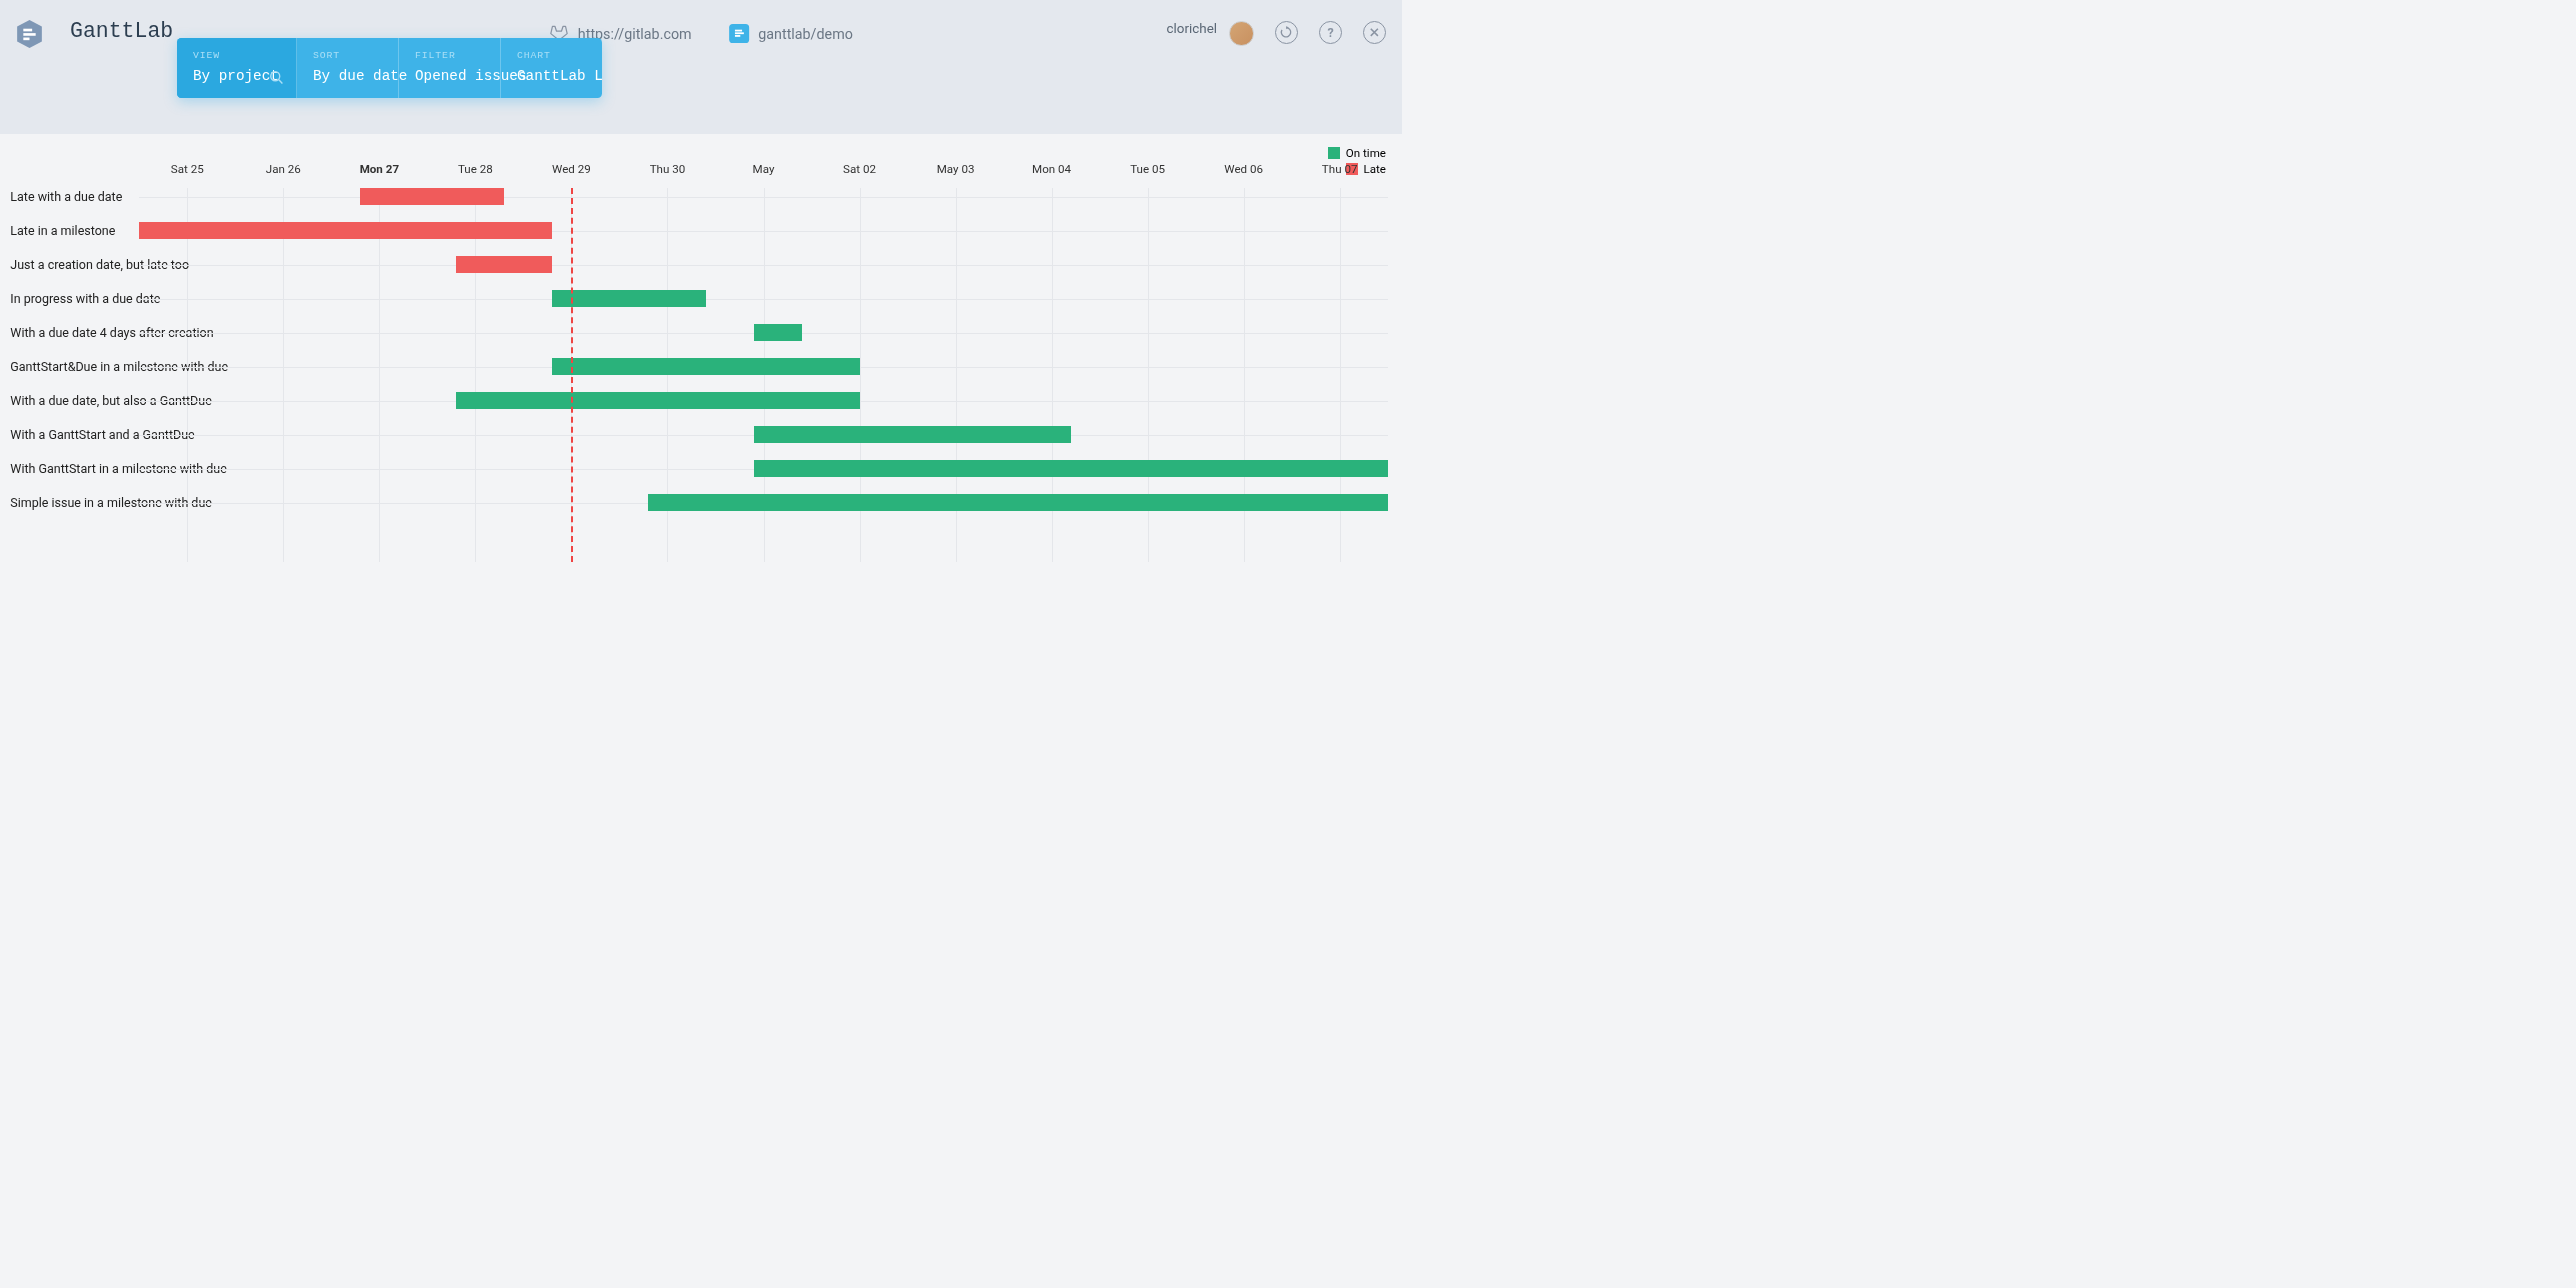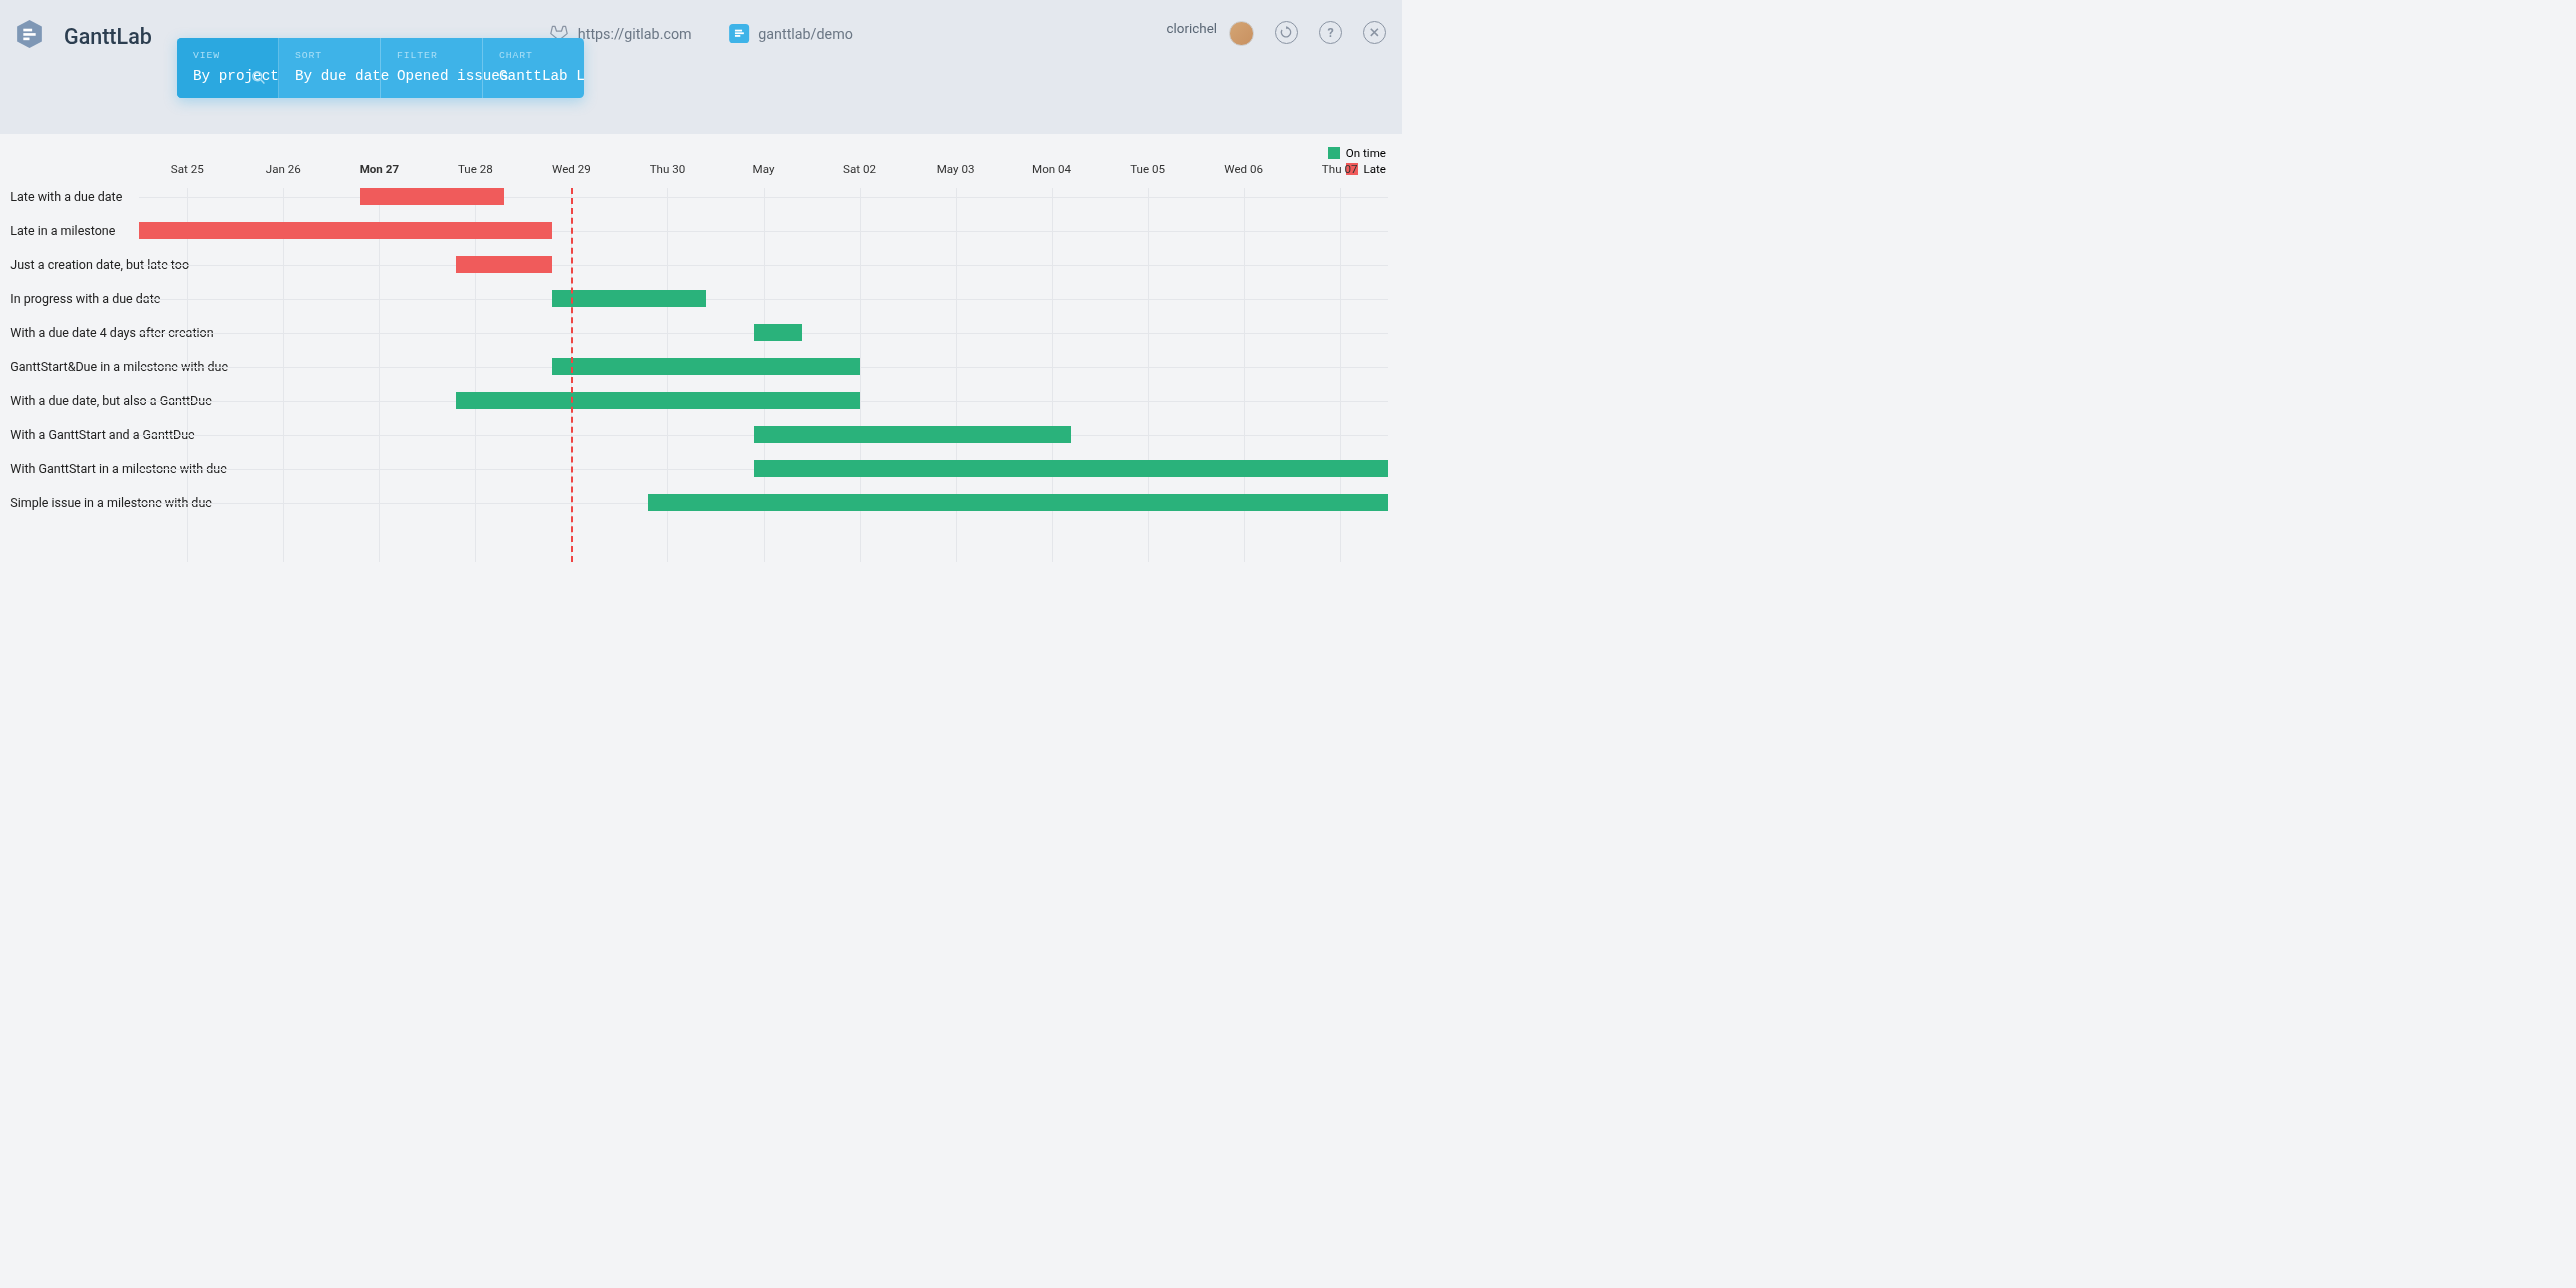--- a/index.html
+++ b/index.html
@@ -1,18 +1,18 @@
 <!DOCTYPE html>
 <html style="font-size:14.3px"><head>
 <meta charset="utf-8">
 <style>
 * { box-sizing: border-box; margin: 0; padding: 0; }
 body { font-family: -apple-system, BlinkMacSystemFont, "Segoe UI", Roboto, sans-serif; background: #f3f4f6; width: 1402px; height: 700px; overflow: hidden; }
 .header { height: 67px; background: #e4e8ee; display: flex; align-items: center; padding: 0 16px; position: relative; }
-.logo-area { display: flex; align-items: flex-end; gap: 21px; }
+.logo-area { display: flex; align-items: flex-start; gap: 27px; font-family: Liberation Mono, monospace; }
 .logo-icon { width: 27px; height: 30px; position: relative; }
 .app-name { font-size: 21.5px; color: #2c3e50; font-weight: 500; }
 .header-center { position: absolute; left: 50%; transform: translateX(-50%); display: flex; align-items: center; gap: 38px; }
 .header-link { display: flex; align-items: center; gap: 9px; color: #6b7785; font-size: 14.3px; }
 .header-right { margin-left: auto; display: flex; align-items: flex-start; gap: 12px; }
 .username { color: #5a6775; font-size: 13.4px; margin-right: 3.6px; }
 .avatar { width: 25px; height: 25px; border-radius: 50%; background: linear-gradient(135deg, #d4a574, #c89060); border: 0.9px solid #ccc; margin-left: -3.6px; }
 .icon-btn { width: 23px; height: 23px; border: 1.5px solid #8a94a3; border-radius: 50%; display: flex; align-items: center; justify-content: center; color: #8a94a3; cursor: pointer; margin-left: 9px; }
 .toolbar-wrap { background: #e4e8ee; padding-bottom: 0; height: 67px; position: relative; }
 .toolbar { position: absolute; left: 177px; top: -29.5px; display: flex; background: #3eb3e8; border-radius: 4.5px; box-shadow: 0 3.6px 12.5px rgba(62,179,232,0.35); z-index: 10; overflow: hidden; }
@@ -94,21 +94,21 @@
     <div class="icon-btn">
       <svg width="10.7" height="10.7" viewBox="0 0 12 12">
           <path d="M2 2 L10 10 M10 2 L2 10" stroke="#8a94a3" stroke-width="1.7"></path>
         </svg>
     </div>
   </div>
 </div>
 
 <div class="toolbar-wrap">
   <div class="toolbar">
-    <div class="tb-section active" style="width:102px;">
+    <div class="tb-section active" style="width:120px;">
       <div class="tb-label">VIEW</div>
       <div class="tb-value">By project</div>
       <span class="tb-search">
         <svg width="14.3" height="14.3" viewBox="0 0 16 16">
             <circle cx="7" cy="7" r="5" fill="none" stroke="#aadff6" stroke-width="1.6"></circle>
             <line x1="11" y1="11" x2="15" y2="15" stroke="#aadff6" stroke-width="1.6"></line>
           </svg>
       </span>
     </div>
     <div class="tb-section" style="width:102px;">

